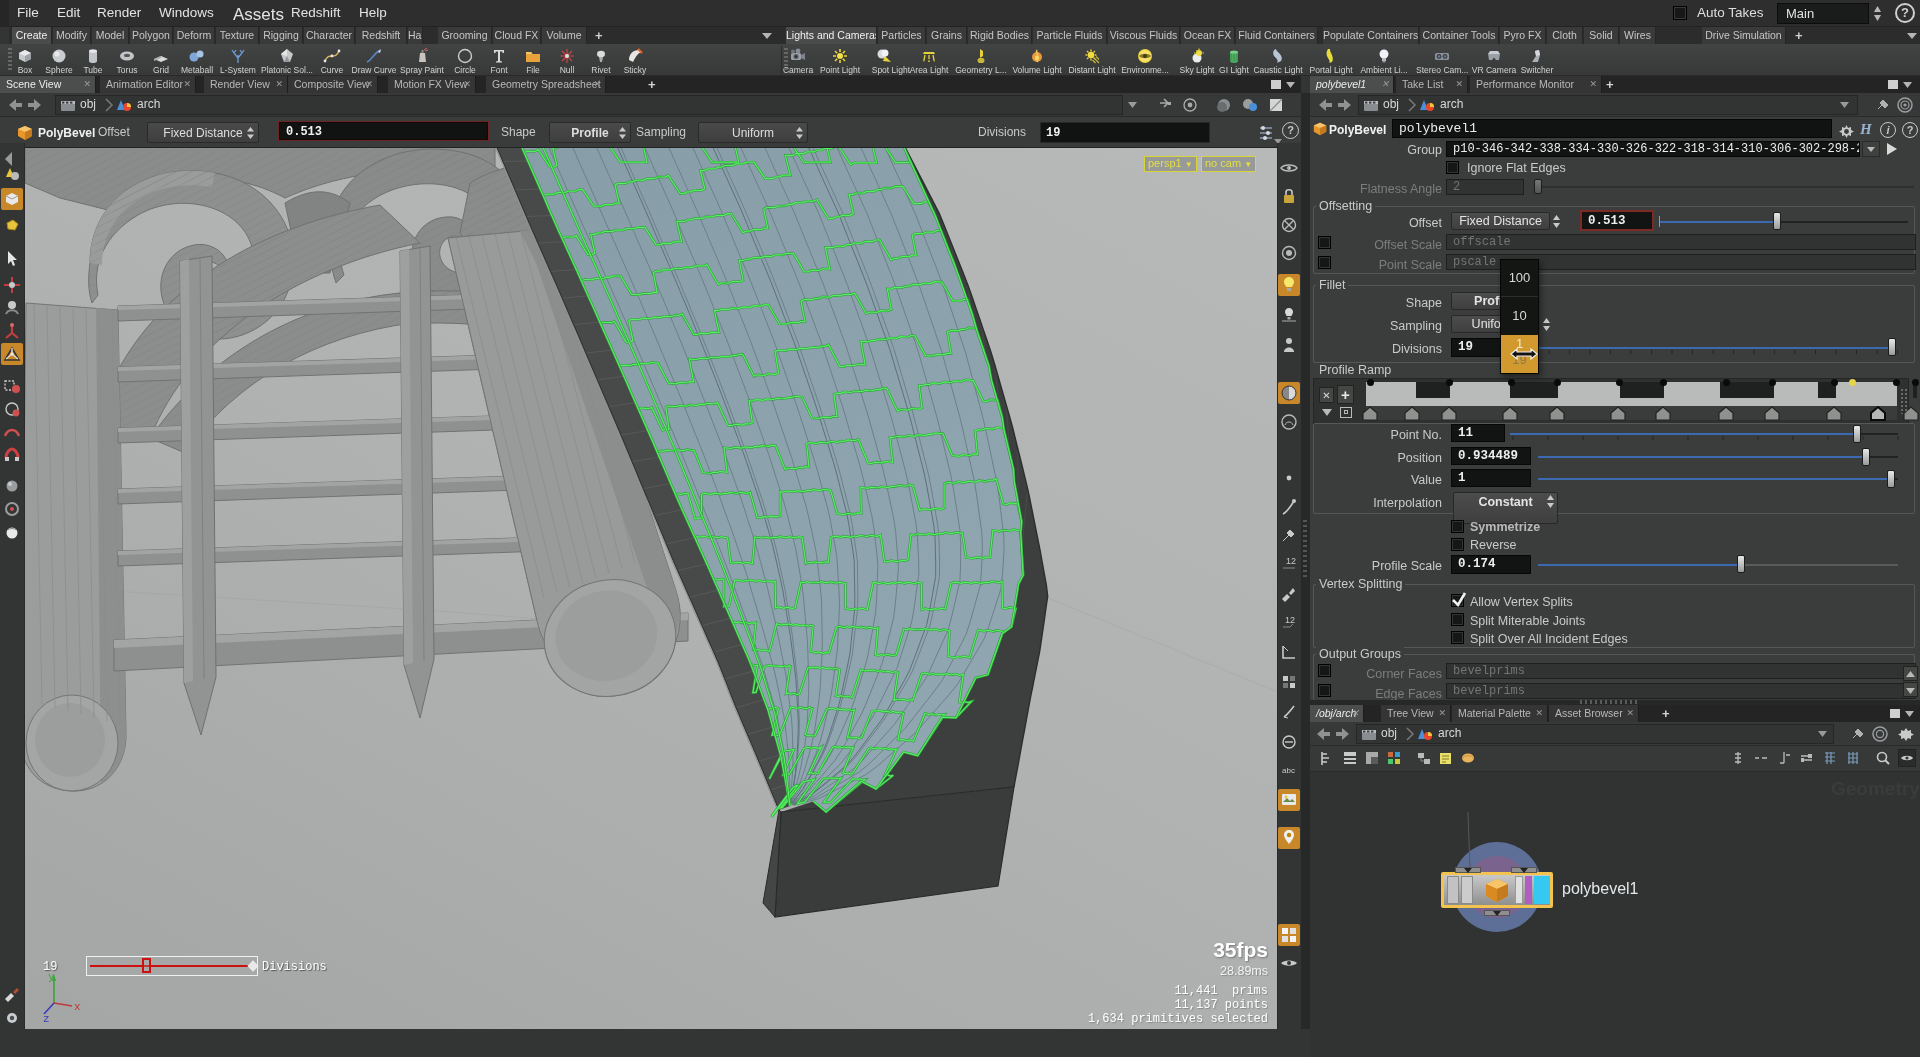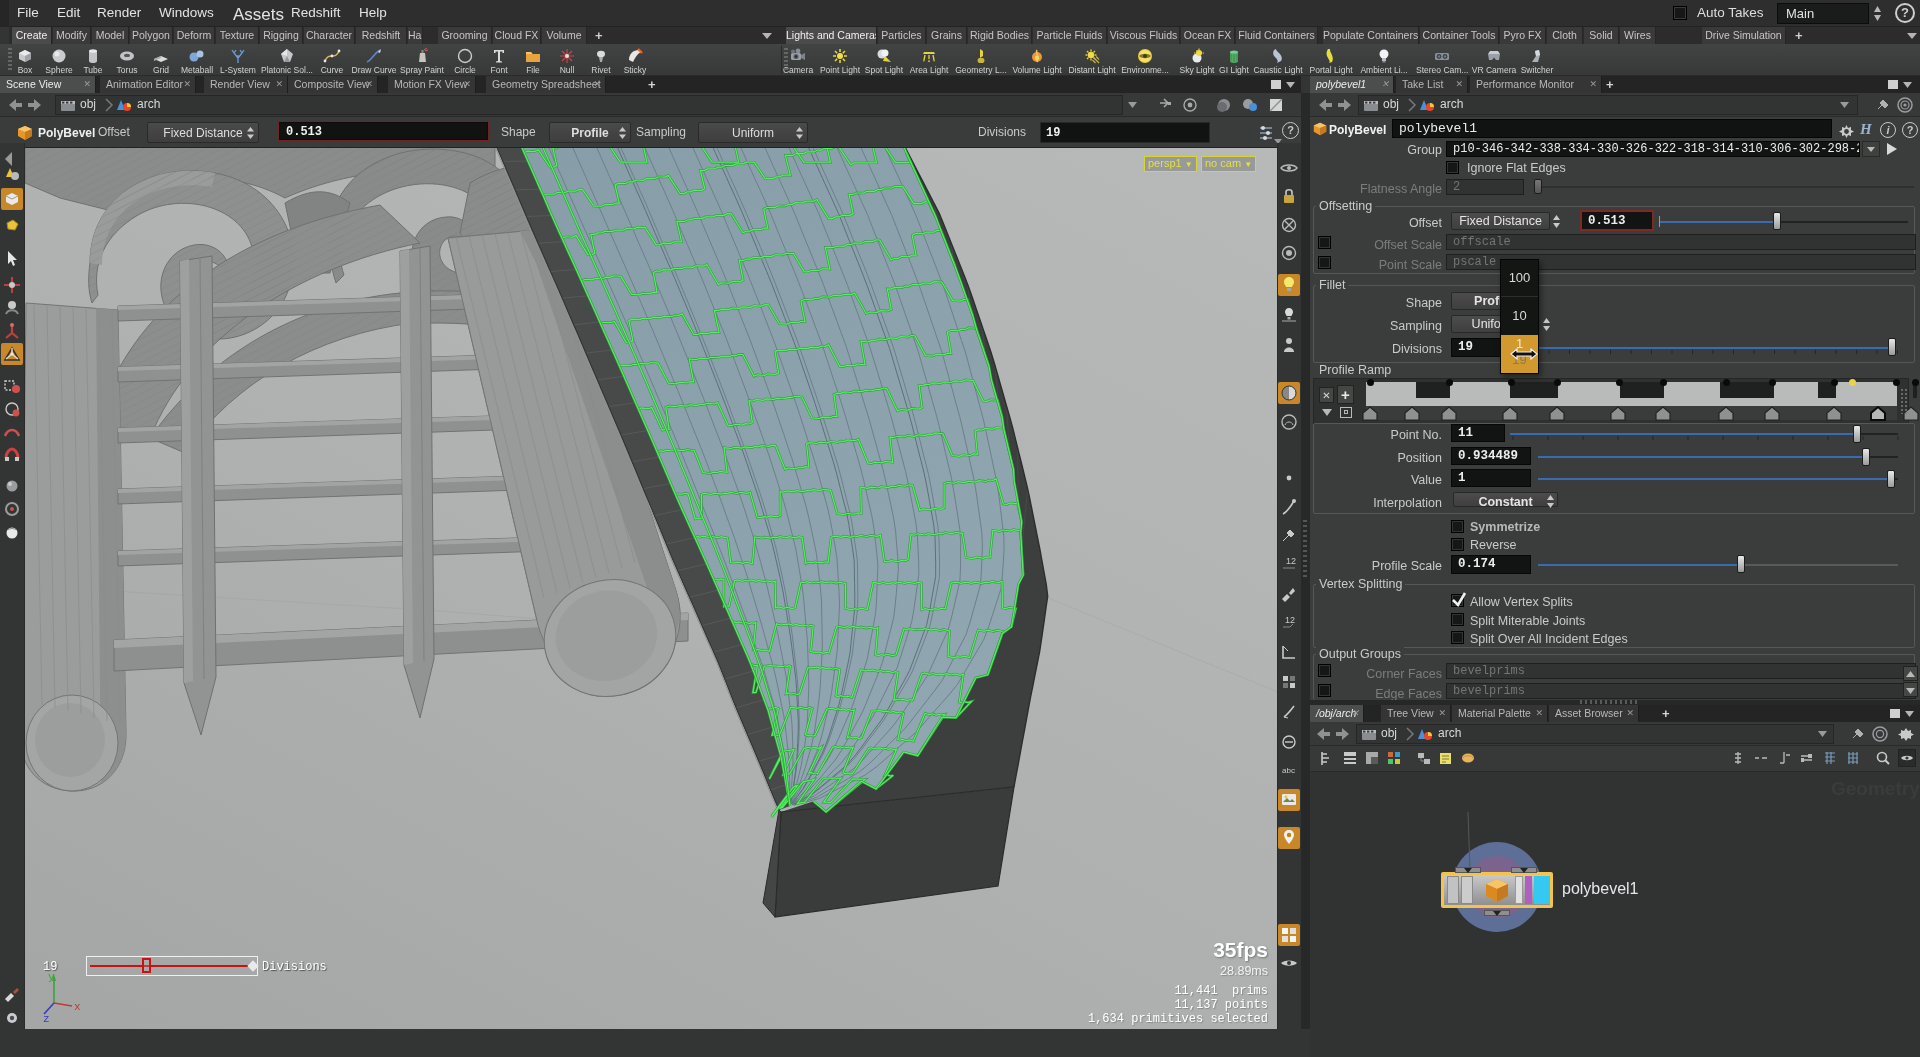--- a/index.html
+++ b/index.html
@@ -449,21 +449,21 @@
         </svg>
         <div class="tlab">Camera</div>
       </div>
 <div class="tool" style="left:814px;">
         <svg width="20" height="20" viewBox="0 0 20 20">
           <circle cx="10" cy="10" r="3" fill="#f5e13e"></circle>
           <path d="M10,3 L10,6 M10,14 L10,17 M3,10 L6,10 M14,10 L17,10 M5,5 L7.2,7.2 M12.8,12.8 L15,15 M15,5 L12.8,7.2 M7.2,12.8 L5,15" stroke="#e7d43a" stroke-width="1.6"></path>
         </svg>
         <div class="tlab">Point Light</div>
       </div>
-<div class="tool" style="left:858px;">
+<div class="tool" style="left:858px;text-align:right;">
         <svg width="20" height="20" viewBox="0 0 20 20">
           <circle cx="8" cy="8" r="4.5" fill="#d8dade"></circle>
           <path d="M11,10 L17,16 L9,15 Z" fill="#e8d23a"></path>
           <circle cx="11" cy="7" r="3.5" fill="#f0f2f4"></circle>
         </svg>
         <div class="tlab">Spot Light</div>
       </div>
 <div class="tool" style="left:903px;">
         <svg width="20" height="20" viewBox="0 0 20 20">
           <path d="M5,6 L15,6 L16,8 L4,8 Z" fill="#e8d23a"></path>
@@ -1072,21 +1072,21 @@
         <div class="fill" style="width:327px;"></div>
       </div>
       <div class="knob" style="left:552px;top:308px;"></div>
       <div class="plab" style="left:0px;top:333px;width:132px;">Value</div>
       <div class="pfield" style="left:141px;top:329px;width:80px;height:18px;line-height:16px;font-weight:bold;">1</div>
       <div class="track" style="left:228px;top:338px;width:360px;background:#222;">
         <div class="fill" style="width:352px;"></div>
       </div>
       <div class="knob" style="left:577px;top:330px;"></div>
       <div class="plab" style="left:0px;top:356px;width:132px;">Interpolation</div>
-      <div class="pdd" style="left:143px;top:352px;width:105px;height:15px;line-height:18px;font-weight:bold;">Constant</div>
+      <div class="pdd" style="left:143px;top:352px;width:105px;height:32px;line-height:18px;font-weight:bold;">Constant</div>
       <svg class="abs" style="left:236px;top:354px;" width="9" height="15">
         <path d="M4.5,1 L8,6 L1,6 Z" fill="#c9c9c9"></path>
         <path d="M4.5,14 L8,9 L1,9 Z" fill="#c9c9c9"></path>
       </svg>
       <div class="chk" style="left:141px;top:380px;"></div>
       <div class="plab" style="left:160px;top:380px;text-align:left;font-weight:bold;color:#b9b9b9;">Symmetrize</div>
       <div class="chk" style="left:141px;top:398px;"></div>
       <div class="plab" style="left:160px;top:398px;text-align:left;">Reverse</div>
       <div class="plab" style="left:0px;top:419px;width:132px;">Profile Scale</div>
       <div class="pfield" style="left:141px;top:415px;width:80px;height:19px;line-height:17px;font-weight:bold;">0.174</div>

